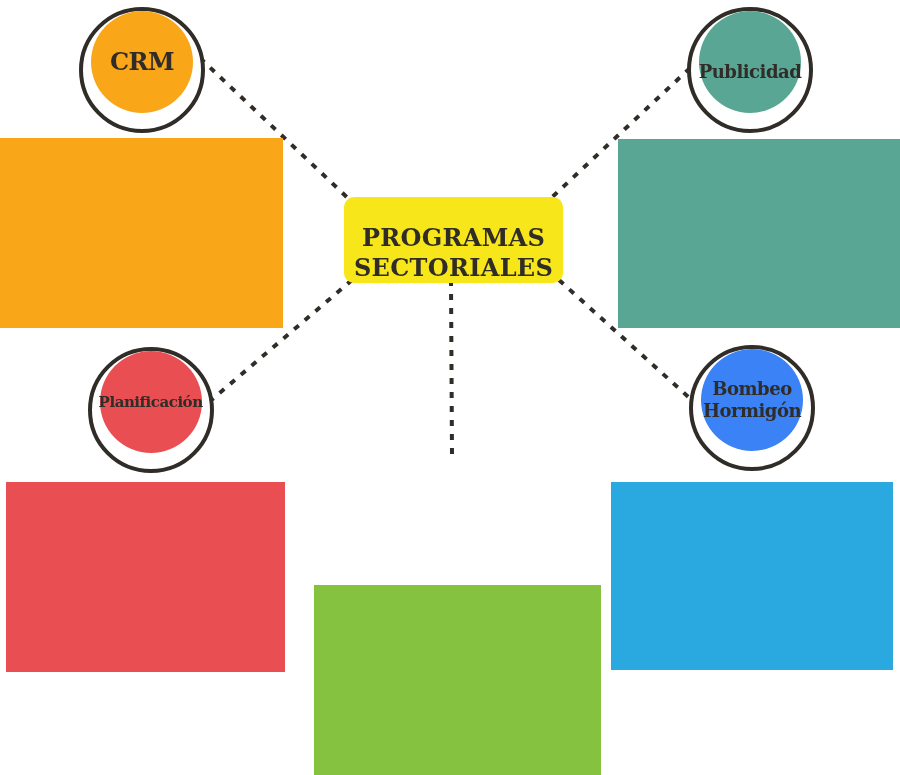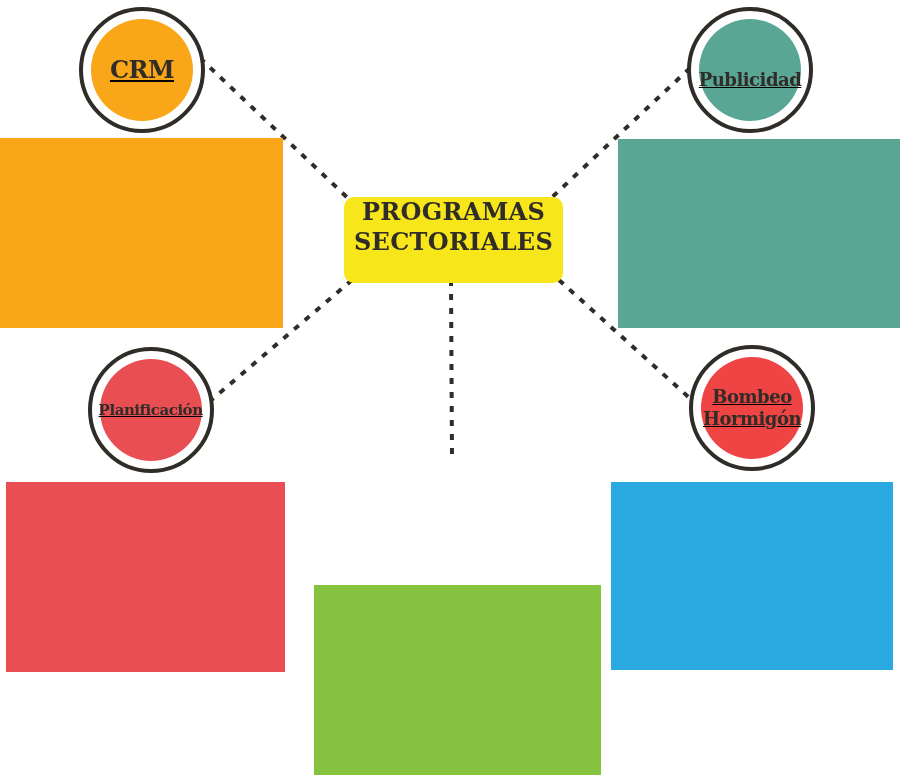--- a/index.html
+++ b/index.html
@@ -34,23 +34,22 @@
   .node {
     position: absolute;
     z-index: 3;
     width: 126px;
     height: 126px;
     box-sizing: border-box;
     border: 4px solid #302C27;
     border-radius: 50%;
     background: #ffffff;
     display: flex;
-    align-items: center;
+    align-items: flex-start;
     justify-content: center;
-    text-decoration: underline;
   }
   .node-inner {
     width: 102px;
     height: 102px;
     border-radius: 50%;
     display: flex;
     align-items: center;
     justify-content: center;
   }
   .node-label {
@@ -75,21 +74,21 @@
 
   .title-box {
     position: absolute;
     z-index: 4;
     left: 344px;
     top: 197px;
     width: 219px;
     height: 86px;
     border-radius: 10px;
     display: flex;
-    align-items: flex-start;
+    align-items: flex-end;
     justify-content: center;
   }
   .title-label {
     color: #302C27;
     font-weight: bold;
     font-size: 24px;
     line-height: 30px;
     text-align: center;
     white-space: pre-line;
     letter-spacing: 0.3px;
@@ -126,21 +125,21 @@
     </div>
   </div>
 
   <div class="node node-planificacion">
     <div class="node-inner" style="background-color: rgb(233, 78, 83);">
       <span class="node-label">Planificación</span>
     </div>
   </div>
 
   <div class="node node-bombeo">
-    <div class="node-inner" style="background-color: #ef4444;">
+    <div class="node-inner" style="background-color: #3b82f6;">
       <span class="node-label">Bombeo
 Hormigón</span>
     </div>
   </div>
 
 
   <div class="title-box" style="background-color: rgb(247, 230, 26);">
     <span class="title-label">PROGRAMAS
 SECTORIALES</span>
   </div>

